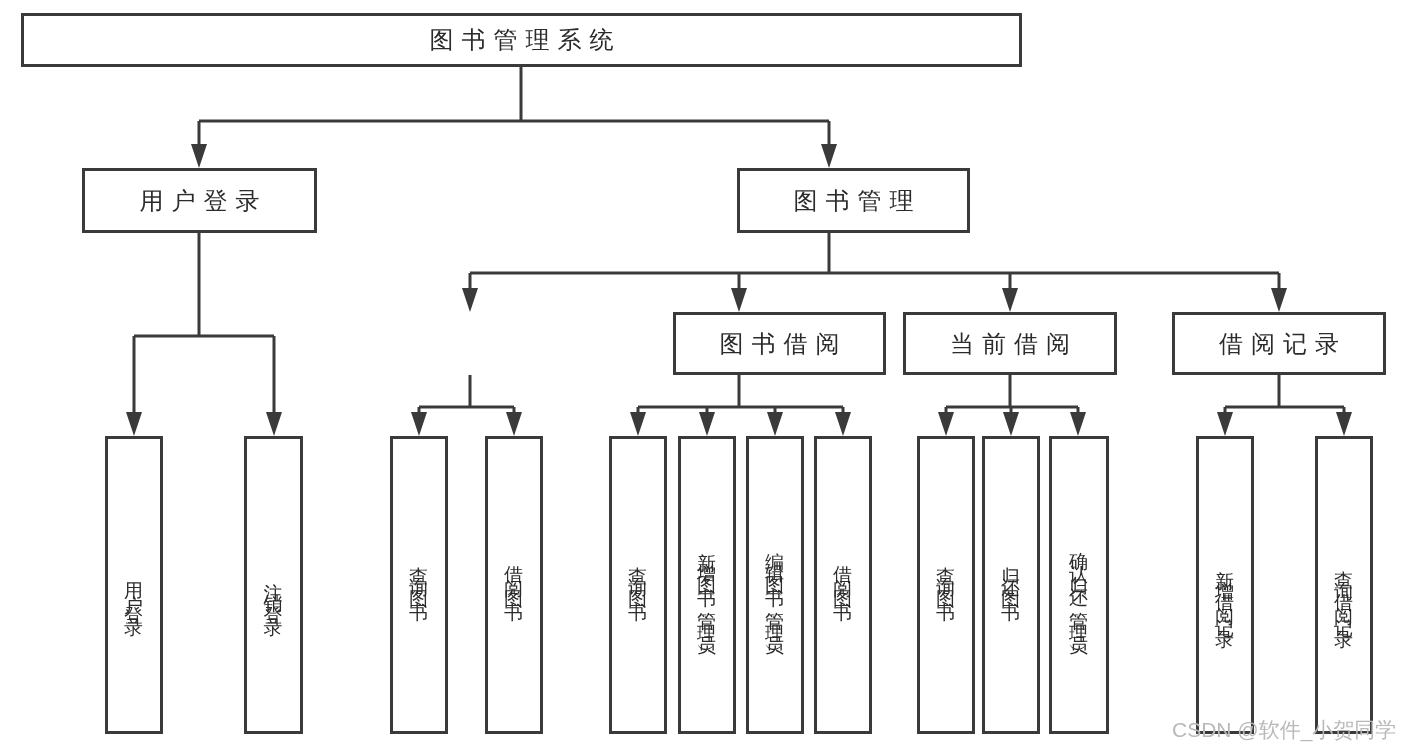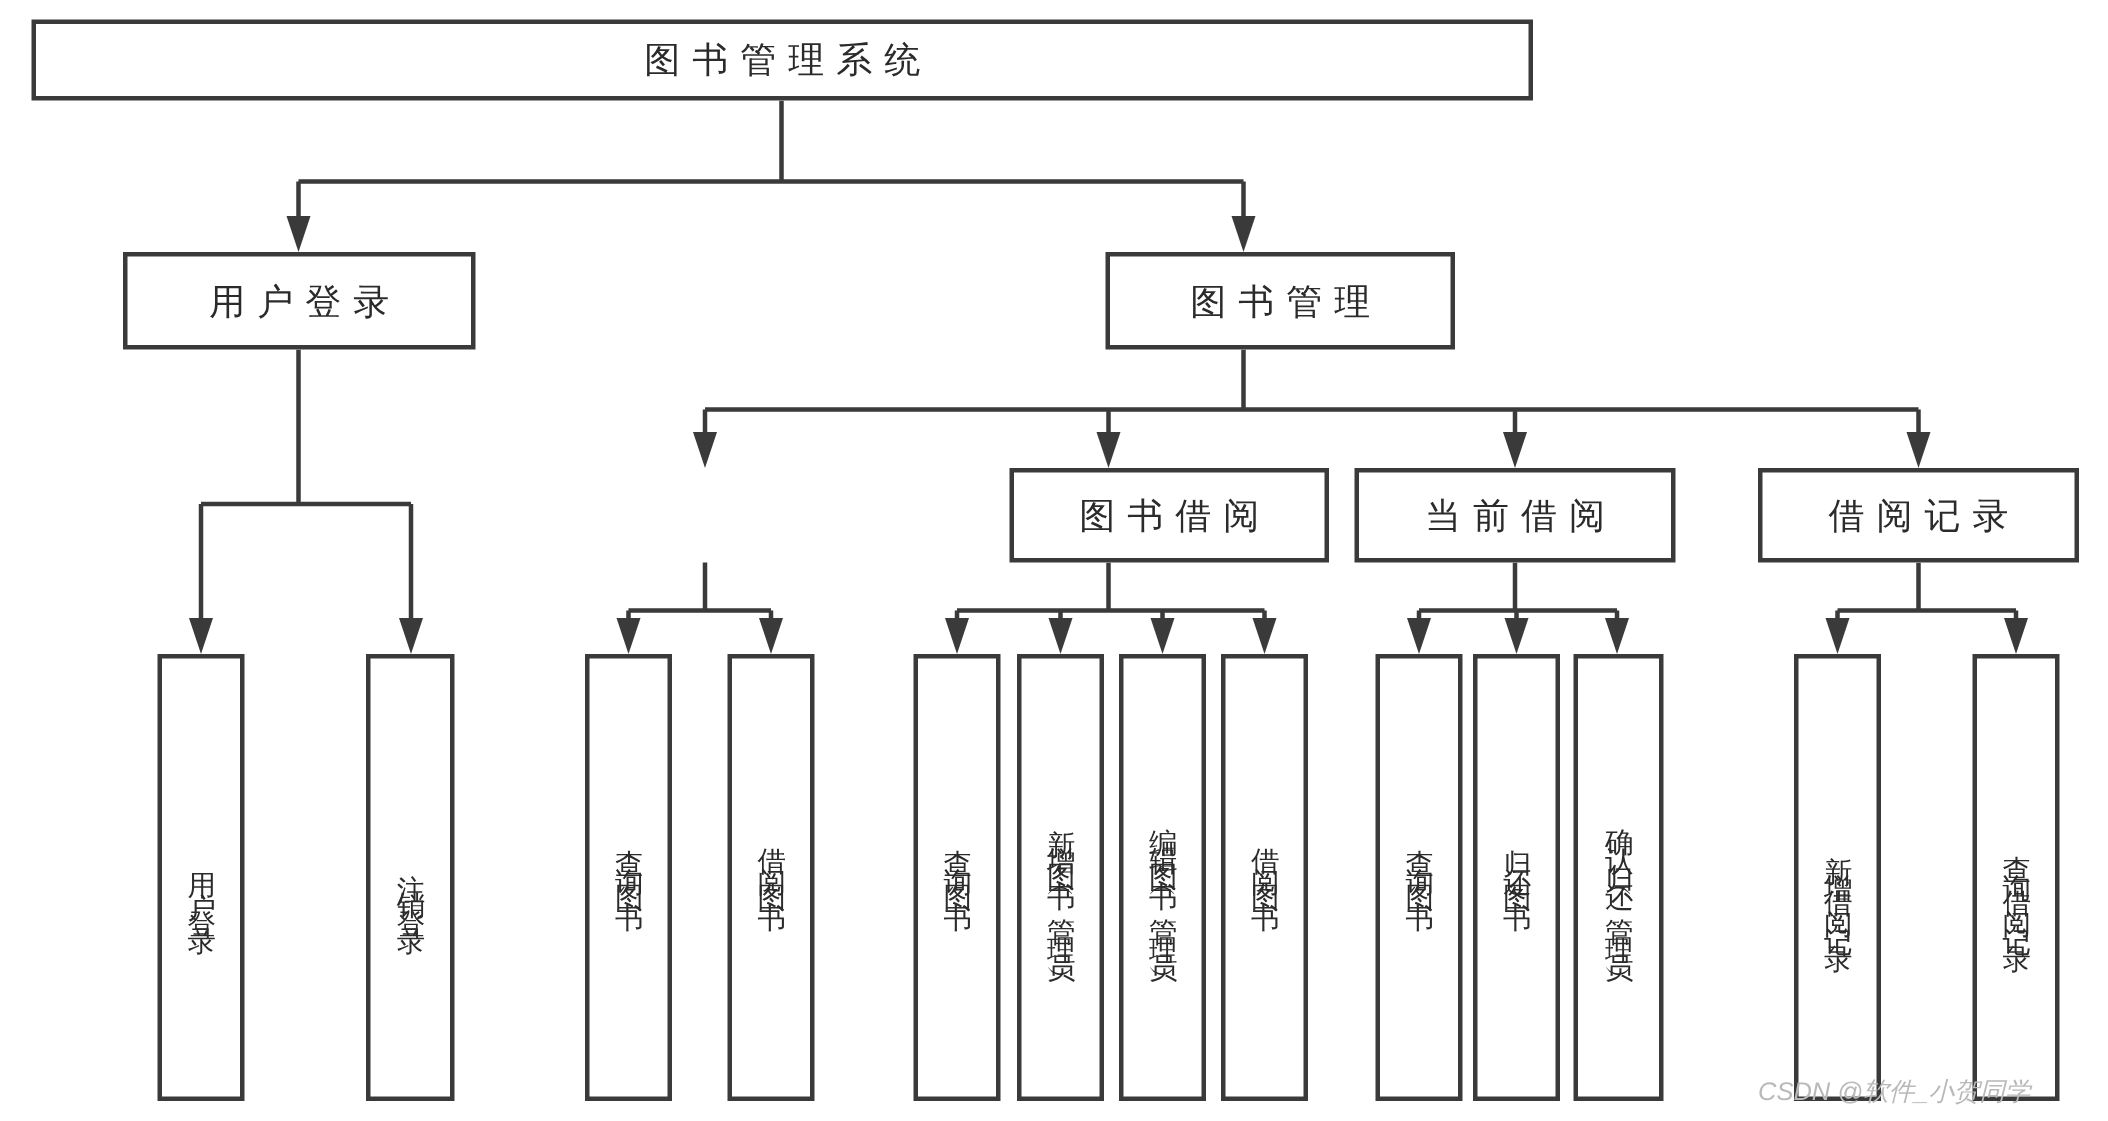--- a/index.html
+++ b/index.html
@@ -57,25 +57,24 @@
     letter-spacing: 12px;
     margin-bottom: -12px;
     color: var(--text);
     white-space: nowrap;
   }
   .vbox.lift span { transform: translateY(-16px); }
   .watermark {
     position: absolute;
     left: 1172px;
     top: 716px;
-    font-size: 17px;
+    font-size: 21px;
     color: var(--watermark);
     white-space: nowrap;
     z-index: 5;
-    font-style: italic;
   }
 </style>
 </head>
 <body>
 
 <div class="canvas">
 
   <svg class="connector-layer" viewBox="0 0 1405 747" xmlns="http://www.w3.org/2000/svg">
     <g>
       <path d="M521 67 V121 M199 121 H829 M199 121 V146 M829 121 V146"></path>

